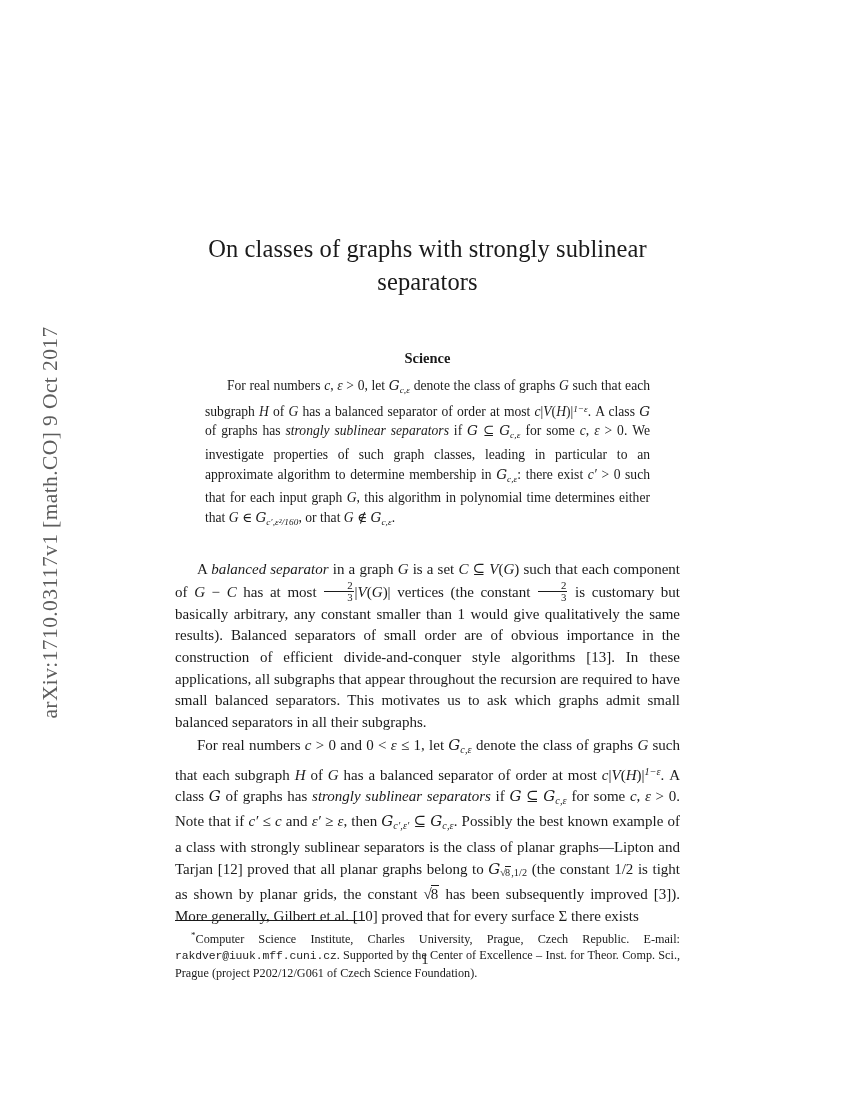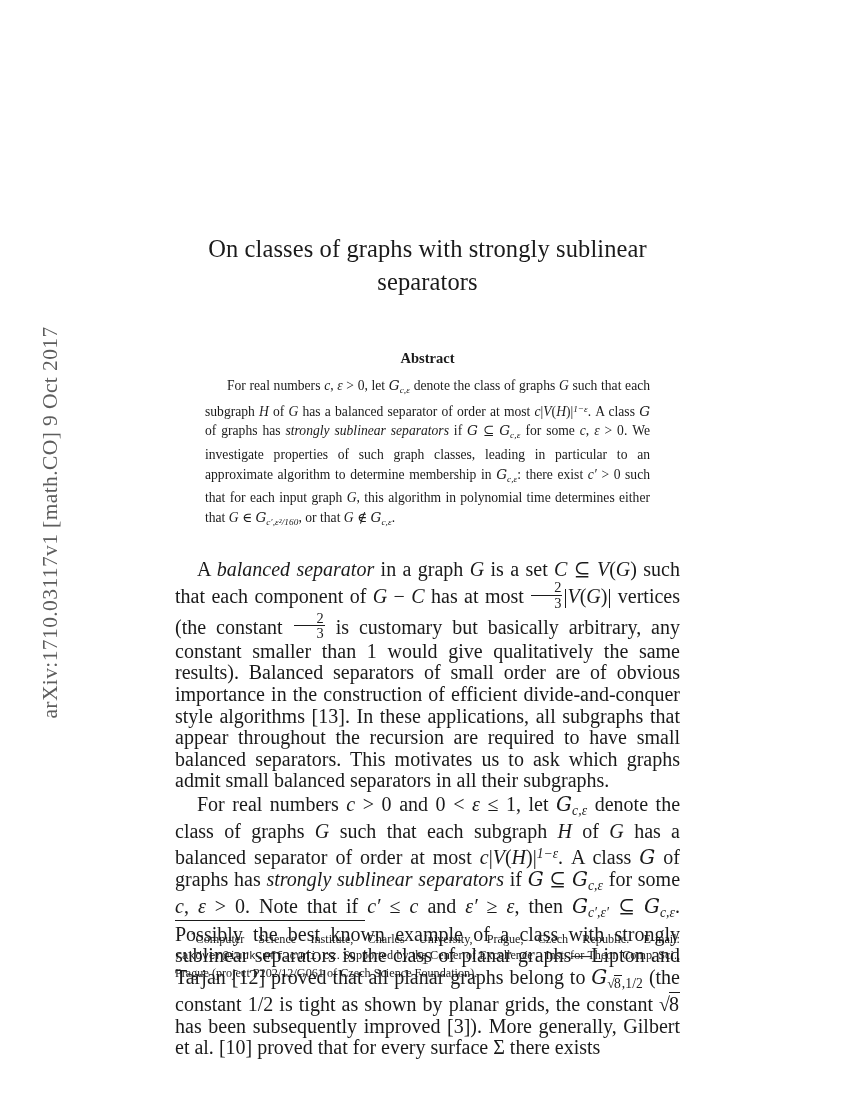--- a/index.html
+++ b/index.html
@@ -81,21 +81,21 @@
     font-size: 13.6px;
     line-height: 19.3px;
     text-align: justify;
     text-indent: 22px;
     hyphens: none;
   }
 
   
   #body-block { margin-top: 27px; }
   .body-para {
-    font-size: 20px;
+    font-size: 15px;
     line-height: 21.6px;
     text-align: justify;
     text-indent: 22px;
     margin: 0;
     hyphens: none;
   }
   .body-para + .body-para { margin-top: 2px; }
 
   
   .mi { font-style: italic; font-family: "Liberation Serif", serif; }
@@ -179,21 +179,21 @@
 
 <div id="page">
   <div id="content">
 
     <div id="title-block">
       <h1 id="paper-title">On classes of graphs with strongly sublinear separators</h1>
     </div>
 
 
     <div id="abstract-block">
-      <div id="abstract-heading">Abstract</div>
+      <div id="abstract-heading">Science</div>
       <p id="abstract-body">For real numbers <span class="mi">c</span>, <span class="mi">ε</span> &gt; 0, let <span class="mcal">G</span><span class="sub">c,ε</span> denote the class of graphs <span class="mi">G</span> such that each subgraph <span class="mi">H</span> of <span class="mi">G</span> has a balanced separator of order at most <span class="mi">c</span>|<span class="mi">V</span>(<span class="mi">H</span>)|<span class="sup">1−ε</span>. A class <span class="mcal">G</span> of graphs has <span class="it">strongly sublinear separators</span> if <span class="mcal">G</span> ⊆ <span class="mcal">G</span><span class="sub">c,ε</span> for some <span class="mi">c</span>, <span class="mi">ε</span> &gt; 0. We investigate properties of such graph classes, leading in particular to an approximate algorithm to determine membership in <span class="mcal">G</span><span class="sub">c,ε</span>: there exist <span class="mi">c′</span> &gt; 0 such that for each input graph <span class="mi">G</span>, this algorithm in polynomial time determines either that <span class="mi">G</span> ∈ <span class="mcal">G</span><span class="sub">c′,ε²/160</span>, or that <span class="mi">G</span> ∉ <span class="mcal">G</span><span class="sub">c,ε</span>.</p>
     </div>
 
     <div id="body-block">
 
       <p class="body-para">A <span class="it">balanced separator</span> in a graph <span class="mi">G</span> is a set <span class="mi">C</span> ⊆ <span class="mi">V</span>(<span class="mi">G</span>) such that each component of <span class="mi">G</span> − <span class="mi">C</span> has at most <span class="frac"><span class="num">2</span><span class="den">3</span></span>|<span class="mi">V</span>(<span class="mi">G</span>)| vertices (the constant <span class="frac"><span class="num">2</span><span class="den">3</span></span> is customary but basically arbitrary, any constant smaller than 1 would give qualitatively the same results). Balanced separators of small order are of obvious importance in the construction of efficient divide-and-conquer style algorithms <span>[13]</span>. In these applications, all subgraphs that appear throughout the recursion are required to have small balanced separators. This motivates us to ask which graphs admit small balanced separators in all their subgraphs.</p>
 
       <p class="body-para">For real numbers <span class="mi">c</span> &gt; 0 and 0 &lt; <span class="mi">ε</span> ≤ 1, let <span class="mcal">G</span><span class="sub">c,ε</span> denote the class of graphs <span class="mi">G</span> such that each subgraph <span class="mi">H</span> of <span class="mi">G</span> has a balanced separator of order at most <span class="mi">c</span>|<span class="mi">V</span>(<span class="mi">H</span>)|<span class="sup">1−ε</span>. A class <span class="mcal">G</span> of graphs has <span class="it">strongly sublinear separators</span> if <span class="mcal">G</span> ⊆ <span class="mcal">G</span><span class="sub">c,ε</span> for some <span class="mi">c</span>, <span class="mi">ε</span> &gt; 0. Note that if <span class="mi">c′</span> ≤ <span class="mi">c</span> and <span class="mi">ε′</span> ≥ <span class="mi">ε</span>, then <span class="mcal">G</span><span class="sub">c′,ε′</span> ⊆ <span class="mcal">G</span><span class="sub">c,ε</span>. Possibly the best known example of a class with strongly sublinear separators is the class of planar graphs—Lipton and Tarjan <span>[12]</span> proved that all planar graphs belong to <span class="mcal">G</span><span class="sub"><span class="upr">√<span class="sqrt">8</span>,1/2</span></span> (the constant 1/2 is tight as shown by planar grids, the constant √<span class="sqrt">8</span> has been subsequently improved <span>[3]</span>). More generally, Gilbert et al. <span>[10]</span> proved that for every surface Σ there exists</p>
 
     </div>

